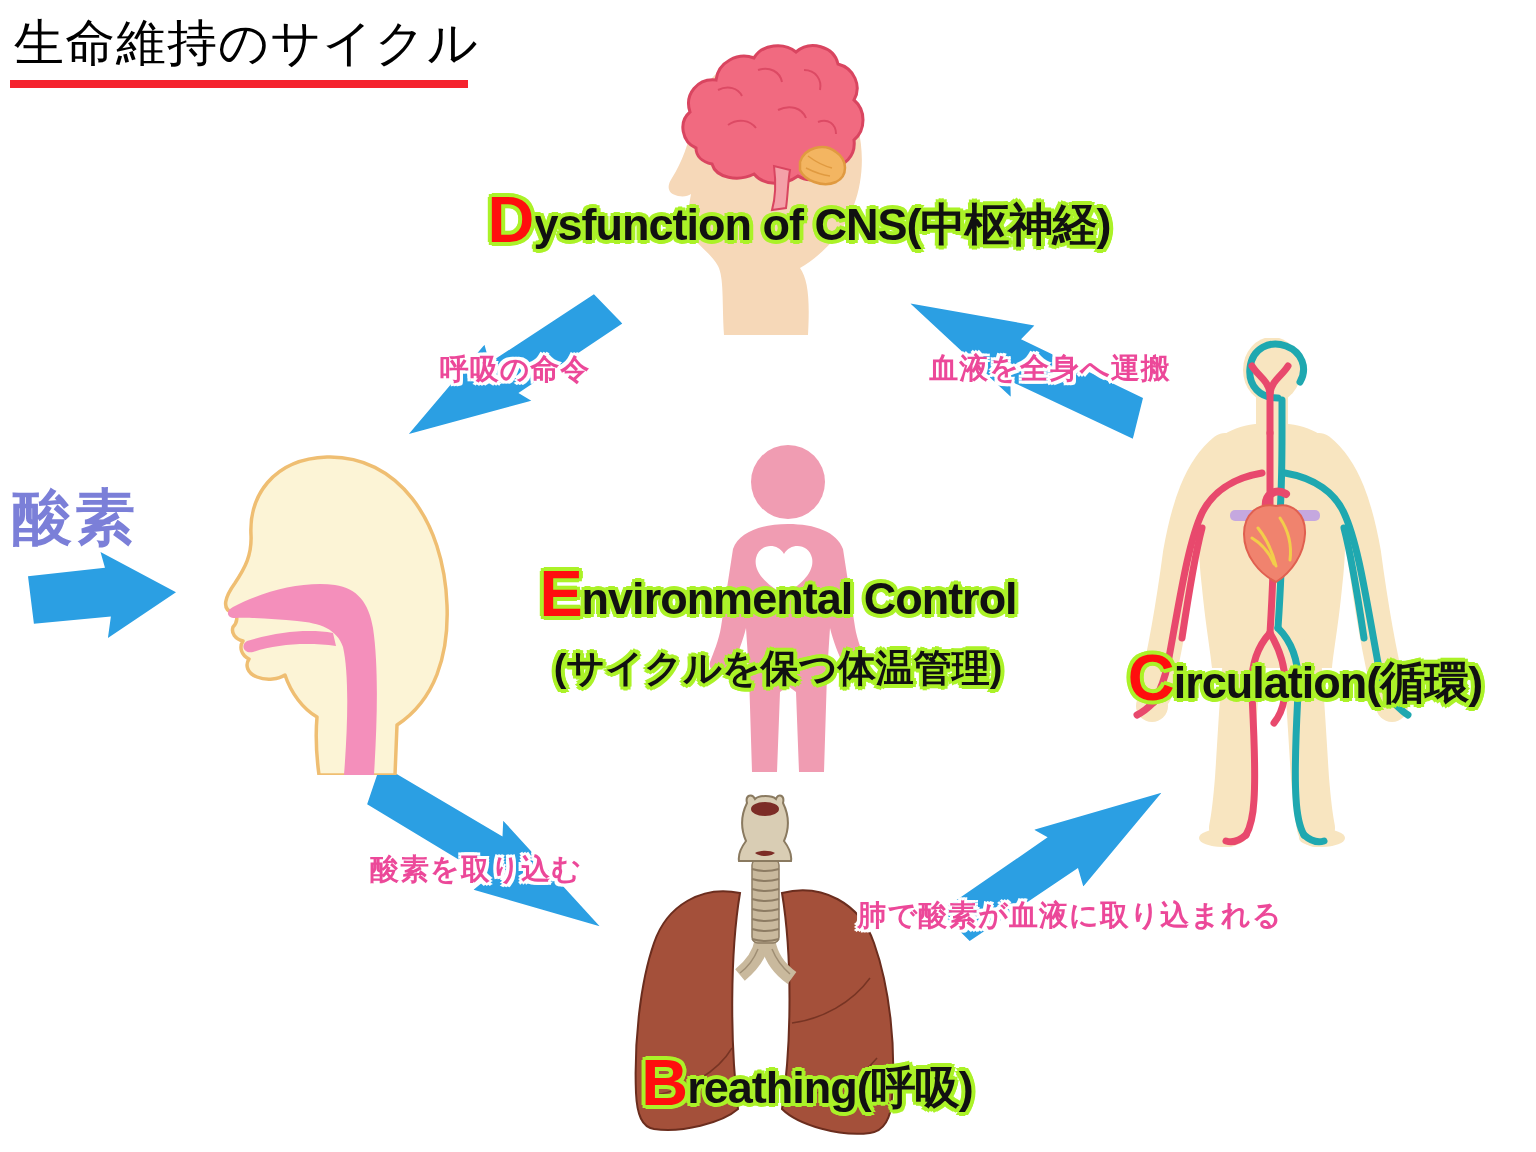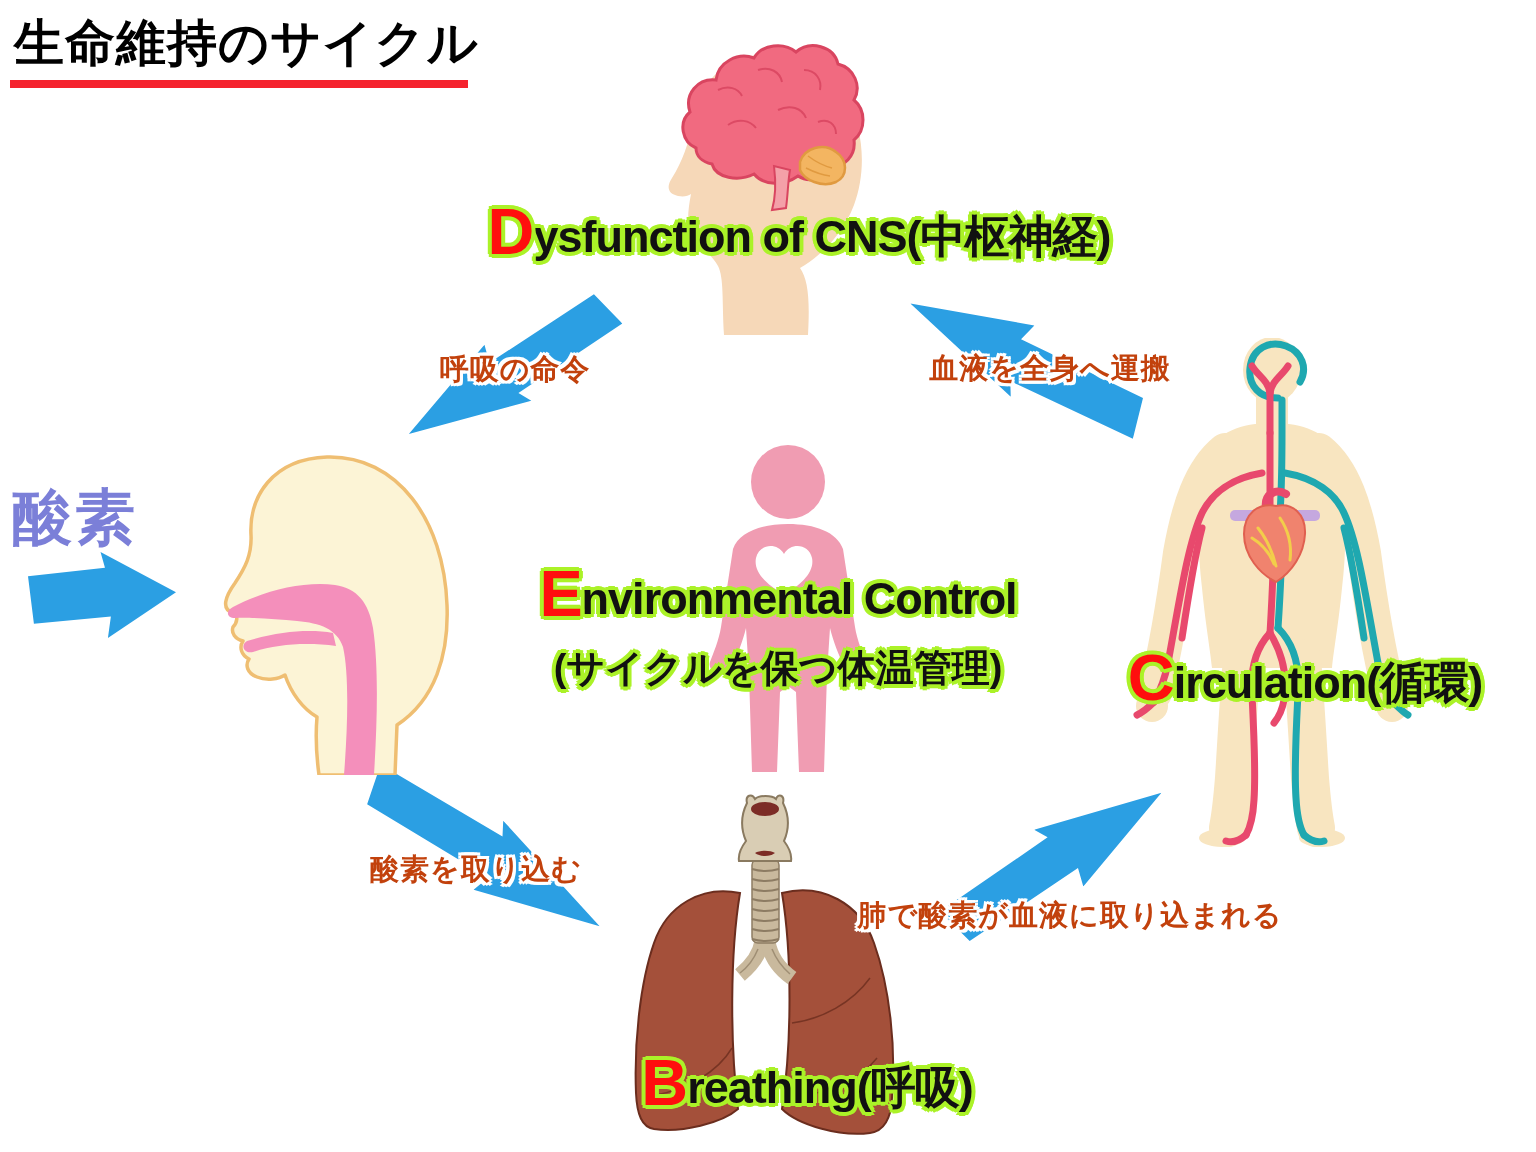--- a/index.html
+++ b/index.html
@@ -9,21 +9,21 @@
     --person_pink:#F09CB2; --brain_pink:#F16A80; --brain_outline:#D94560;
     --cerebellum_orange:#F3B561; --circ_skin:#F8E5C0; --artery_red:#E8496D;
     --vein_teal:#1FA8B0; --heart_coral:#F0836E; --heart_yellow:#F2CE4A;
     --lavender:#C5A8DF; --lung_brown:#A4503A; --lung_outline:#6B2D1E;
     --trachea_tan:#C9B99D; --trachea_ring:#8D7C63; --larynx_tan:#D9CDB4; --larynx_red:#7C2C26;
   }
   html,body{margin:0;padding:0;background:#fff;}
   .canvas{position:relative;width:1536px;height:1152px;background:#ffffff;overflow:hidden;
           font-family:"Liberation Sans","DejaVu Sans",sans-serif;}
 
-  .page-title{position:absolute;left:14px;top:10px;font-size:50px;font-weight:bold;
+  .page-title{position:absolute;left:14px;top:10px;font-size:50px;font-weight:normal;
               color:#000;letter-spacing:1px;z-index:7;white-space:nowrap;}
   .title-underline{position:absolute;left:10px;top:80px;width:458px;height:8px;
                    background:var(--underline_red);z-index:7;}
 
   .illus{position:absolute;z-index:2;}
   .illus svg{display:block;width:100%;height:100%;}
 
   .arrow{position:absolute;z-index:1;}
   .arrow svg{display:block;width:100%;height:100%;}
 
@@ -32,21 +32,21 @@
     transform:translateX(-50%);
     text-shadow:
       -3px -3px 0 var(--outline_green), 0 -3px 0 var(--outline_green), 3px -3px 0 var(--outline_green),
       -3px 0 0 var(--outline_green), 3px 0 0 var(--outline_green),
       -3px 3px 0 var(--outline_green), 0 3px 0 var(--outline_green), 3px 3px 0 var(--outline_green),
       -4px 0 0 var(--outline_green), 4px 0 0 var(--outline_green),
       0 -4px 0 var(--outline_green), 0 4px 0 var(--outline_green);}
   .node-label .big{color:var(--letter_red);font-size:1.44em;position:relative;top:2px;}
   .node-label .sub{font-size:38px;letter-spacing:0;margin-top:24px;}
 
-  .arrow-label{position:absolute;z-index:6;font-weight:bold;color:#c2410c;font-size:29px;
+  .arrow-label{position:absolute;z-index:6;font-weight:bold;color:#ec4899;font-size:29px;
     white-space:nowrap;text-align:center;transform:translateX(-50%);letter-spacing:1px;
     text-shadow:
       -3px -3px 0 #fff, 0 -3px 0 #fff, 3px -3px 0 #fff,
       -3px 0 0 #fff, 3px 0 0 #fff,
       -3px 3px 0 #fff, 0 3px 0 #fff, 3px 3px 0 #fff;}
 
   .oxygen-label{position:absolute;left:12px;top:478px;z-index:3;font-weight:bold;
     font-size:60px;color:var(--oxygen_purple);letter-spacing:3px;white-space:nowrap;}
 </style>
 </head>
@@ -218,21 +218,21 @@
           <path d="M140,146 Q153,150 167,146"></path>
       </g>
 
       <path d="M135,10 C133,2 140,0 143,6 C147,2 160,2 164,6 C166,0 173,2 171,10 C176,20 178,34 172,48
                C178,56 180,62 179,68 L127,68 C126,62 128,56 134,48 C128,34 130,20 135,10 Z" style="fill:var(--larynx_tan);stroke:#8A7A60;stroke-width:2"></path>
       <ellipse cx="153" cy="16" rx="14" ry="7" style="fill:var(--larynx_red)"></ellipse>
       <path d="M143,60 C148,64 158,64 163,60 C158,57 148,57 143,60 Z" style="fill:var(--larynx_red)"></path>
     </svg>
   </div>
 
-  <div class="node-label" style="left:799px;top:196px;">
+  <div class="node-label" style="left:799px;top:184px;">
     <span class="big">D</span><span>ysfunction of CNS(中枢神経)</span>
   </div>
 
 
   <div class="node-label" style="left:778px;top:558px;">
     <div><span class="big">E</span><span>nvironmental Control</span></div>
     <div class="sub">(サイクルを保つ体温管理)</div>
   </div>
 
   <div class="node-label" style="left:1305px;top:642px;">

